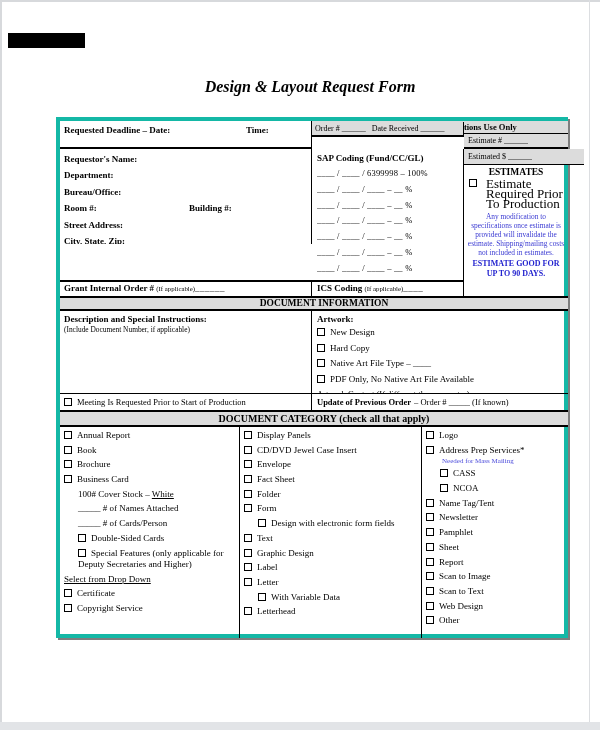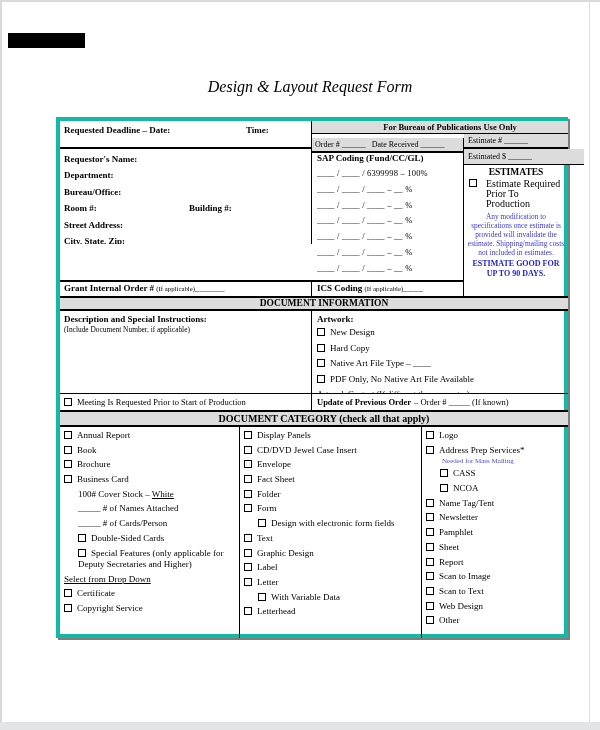--- a/index.html
+++ b/index.html
@@ -13,61 +13,61 @@
   .page { position:absolute; inset:0; background:#fff; }
   .edge-top { position:absolute; left:0; top:0; width:600px; height:2px; background:#d7d9dc; }
   .edge-left { position:absolute; left:0; top:0; width:2px; height:730px; background:#d7d9dc; }
   .edge-right { position:absolute; left:589px; top:0; width:1px; height:730px; background:#dcdee1; }
   .bottom-strip { position:absolute; left:0; bottom:0; width:600px; height:8px; background:#e2e4e7; }
   .black-bar { position:absolute; left:8px; top:33px; width:77px; height:15px; background:#000; }
 
   .title {
     position:absolute; top:78px; left:0; width:600px;
     text-align:center; padding-left:20px;
-    font-size:16px; font-weight:normal; font-style:italic;
+    font-size:16px; font-weight:bold; font-style:italic;
   }
 
   .form {
     position:absolute; left:56px; top:117px; width:512px; height:521px;
     border:4px solid #14b8a6; background:#fff;
     box-shadow:2px 2px 0 #7e7e7e;
     font-size:9px;
   }
   .cell { position:absolute; overflow:hidden; }
   .gray { background:#dcdcdc;padding-left:20px; }
   .br1 { border-right:1px solid #000; }
   .bb1 { border-bottom:1px solid #000; }
   .bb2 { border-bottom:2px solid #000; }
   .bt1 { border-top:1px solid #000; }
   .bt2 { border-top:2px solid #000; }
 
   
   .deadline-cell { left:0; top:0; width:252px; height:28px; padding:4px 0 0 4px; font-weight:bold; }
   .time-label { position:absolute; left:186px; top:4px; font-weight:bold; }
   .bureau-header { left:252px; top:0; width:256px; height:13px; text-align:center; font-weight:bold; font-size:8.5px; line-height:12px; }
-  .order-cell { left:252px; top:17px; width:152px; height:15px; font-size:8px; line-height:14px; padding-left:3px; }
+  .order-cell { left:252px; top:1px; width:152px; height:15px; font-size:8px; line-height:14px; padding-left:3px; }
   .order-cell span { margin-right:6px; }
   .estimate-no-cell { left:404px; top:13px; width:104px; height:15px; font-size:8px; line-height:14px; padding-left:4px; }
 
   
   .requestor-cell { left:0; top:28px; width:252px; height:95px; padding:2px 0 0 4px; }
   .fieldrow { position:relative; height:16.4px; line-height:16.4px; font-weight:bold; }
   .fieldrow .extra { position:absolute; left:125px; top:0; }
 
   
   .sap-cell { left:252px; top:28px; width:152px; height:131px; padding:2px 0 0 5px; }
   .sap-header { font-weight:bold; height:15px; line-height:15px; }
   .sapline { height:15.8px; line-height:15.8px; font-size:8.5px; letter-spacing:0.2px; }
 
   
   .estimated-amt-cell { left:404px; top:28px; width:120px; height:16px; font-size:8px; line-height:15px; padding-left:4px; }
   .estimates-box { left:404px; top:44px; width:104px; height:131px; padding:2px 3px 0 3px; text-align:center; }
   .est-header { font-weight:bold; font-size:9.5px; margin-bottom:2px; }
   .est-check { display:flex; text-align:left; gap:4px; padding-left:2px; margin-bottom:3px; }
-  .est-check .lbl { width:82px; line-height:10px; font-size:10px; }
+  .est-check .lbl { width:82px; line-height:10px; font-size:13px; }
   .est-note { color:#3a3ad2; font-size:7.4px; line-height:9px; margin-bottom:2px; }
   .est-note-bold { color:#2323cf; font-size:8px; font-weight:bold; line-height:9.5px; }
 
   
   .grant-cell { left:0; top:159px; width:252px; height:16px; line-height:13px; padding-left:4px; }
   .ics-cell { left:252px; top:159px; width:152px; height:16px; line-height:13px; padding-left:5px; }
   .hint { font-size:6.8px; }
   .blank { letter-spacing:0.5px; }
 
   

